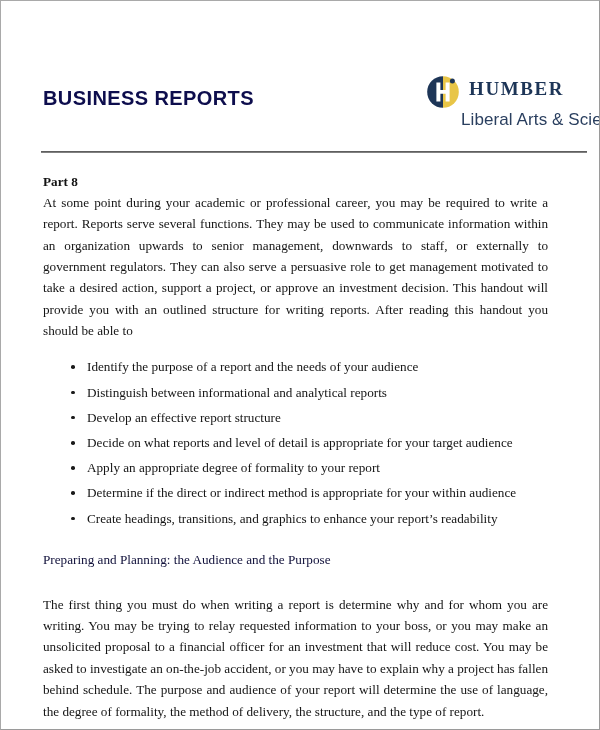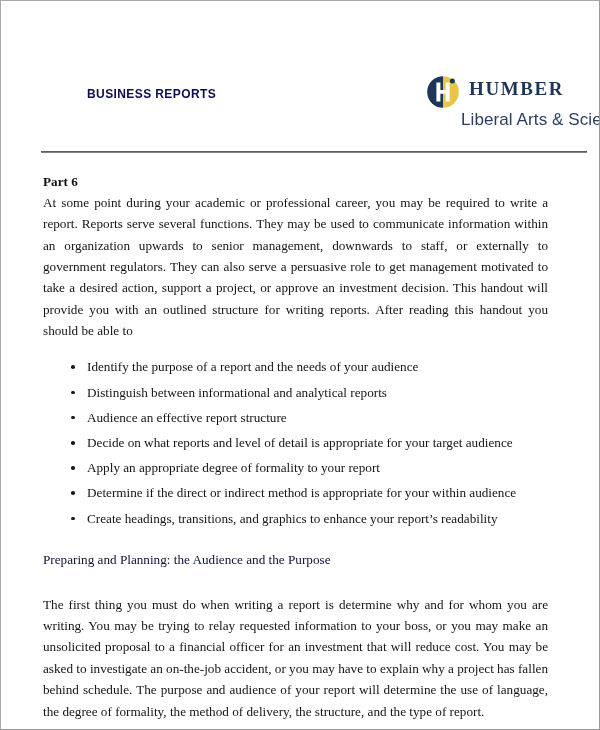--- a/index.html
+++ b/index.html
@@ -36,25 +36,24 @@
     width: 598px;
     height: 146px;
   }
 
   .doc-title {
     position: absolute;
     left: 42px;
     top: 86px;
     font-family: "Liberation Sans", "DejaVu Sans", sans-serif;
     font-weight: bold;
-    font-size: 12px;
+    font-size: 20px;
     letter-spacing: 0.4px;
     color: #0d0d4d;
     white-space: nowrap;
-    margin-left: 44px;
   }
 
   .logo-block {
     position: absolute;
     left: 424px;
     top: 68px;
     width: 170px;
     height: 62px;
   }
 
@@ -190,28 +189,28 @@
       <div class="logo-wordmark">HUMBER</div>
 
       <div class="logo-tagline">Liberal Arts &amp; Sciences</div>
     </div>
 
     <div class="rule"></div>
   </div>
 
   <div class="content">
 
-    <div class="part-heading">Part 6</div>
+    <div class="part-heading">Part 8</div>
 
     <p class="para">At some point during your academic or professional career, you may be required to write a report. Reports serve several functions.  They may be used to communicate information within an organization upwards to senior management, downwards to staff, or externally to government regulators.  They can also serve a persuasive role to get management motivated to take a desired action, support a project, or approve an investment decision.  This handout will provide you with an outlined structure for writing reports.  After reading this handout you should be able to</p>
 
     <ul class="bullets">
       <li>Identify the purpose of a report and the needs of your audience</li>
       <li>Distinguish between informational and analytical reports</li>
-      <li>Audience an effective report structure</li>
+      <li>Develop an effective report structure</li>
       <li>Decide on what reports and level of detail is appropriate for your target audience</li>
       <li>Apply an appropriate degree of formality to your report</li>
       <li>Determine if the direct or indirect method is appropriate for your within audience</li>
       <li>Create headings, transitions, and graphics to enhance your report’s readability</li>
     </ul>
 
     <div class="section-heading">Preparing and Planning: the Audience and the Purpose</div>
 
     <p class="para para-final last-left">The first thing you must do when writing a report is determine why and for whom you are writing.  You may be trying to relay requested information to your boss, or you may make an unsolicited proposal to a financial officer for an investment that will reduce cost.  You may be asked to investigate an on-the-job accident, or you may have to explain why a project has fallen behind schedule.  The purpose and audience of your report will determine the use of language, the degree of formality, the method of delivery, the structure, and the type of report.</p>
   </div>

